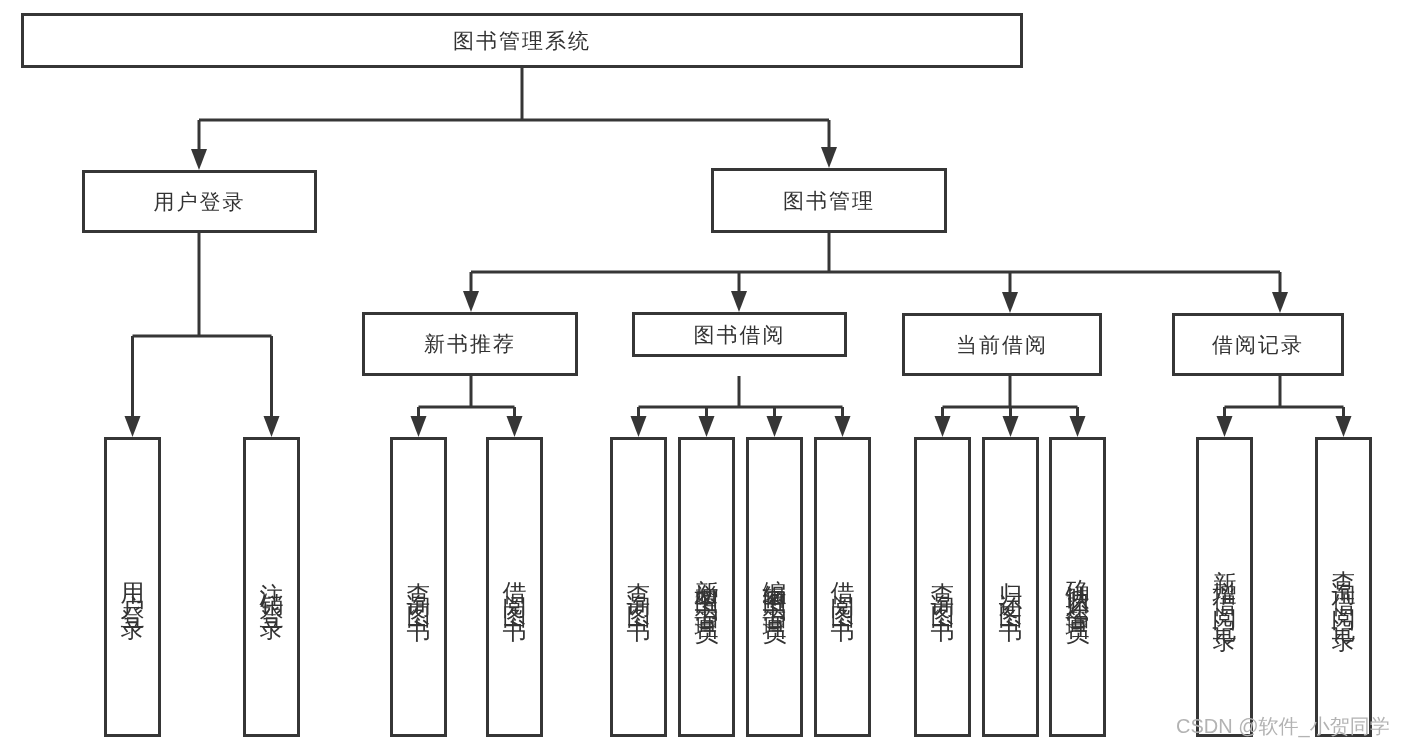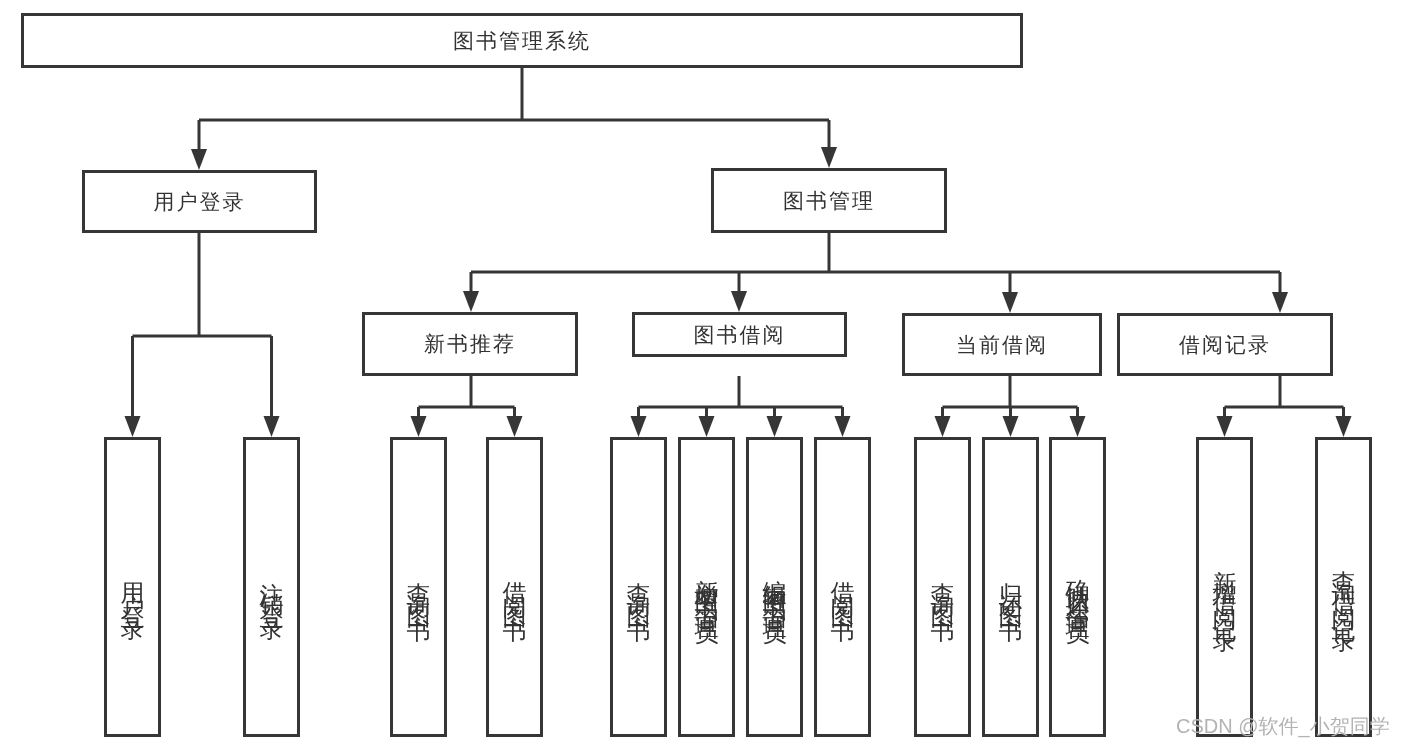--- a/index.html
+++ b/index.html
@@ -125,21 +125,21 @@
 
   <div class="box" style="left:711px;top:168px;width:236px;height:65px">
     <span class="hlabel">图书管理</span>
   </div>
   <div class="box" style="left:632px;top:312px;width:215px;height:45px">
     <span class="hlabel">图书借阅</span>
   </div>
   <div class="box" style="left:902px;top:313px;width:200px;height:63px">
     <span class="hlabel">当前借阅</span>
   </div>
-  <div class="box" style="left:1117px;top:313px;width:216px;height:63px">
+  <div class="box" style="left:1172px;top:313px;width:172px;height:63px">
     <span class="hlabel">借阅记录</span>
   </div>
 
   <div class="box leaf" style="left:104px">
     <span class="vtext ls-n">用户登录</span>
   </div>
   <div class="box leaf" style="left:243px">
     <span class="vtext ls-n">注销登录</span>
   </div>
 

